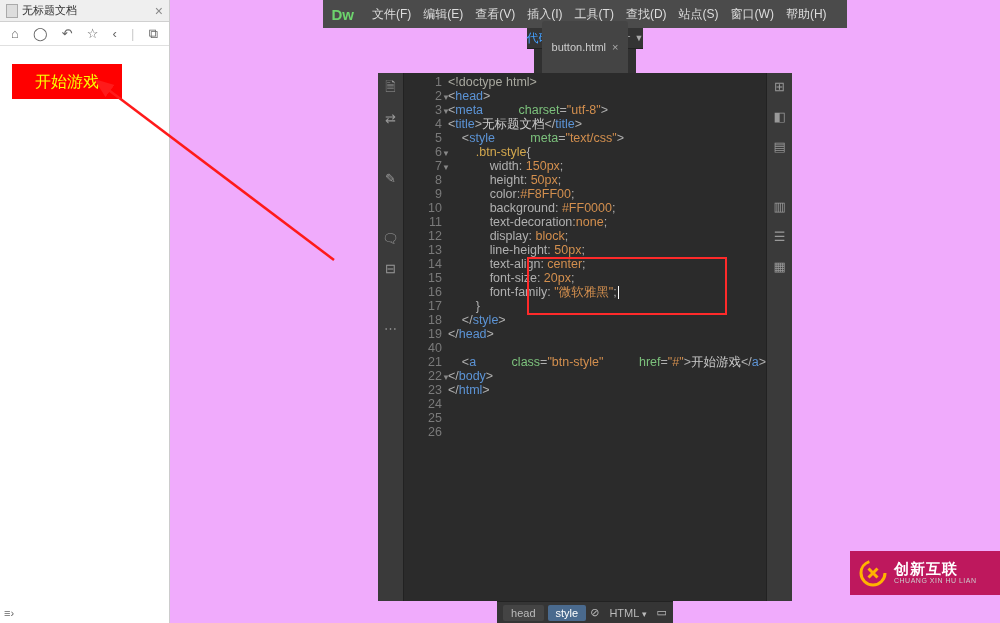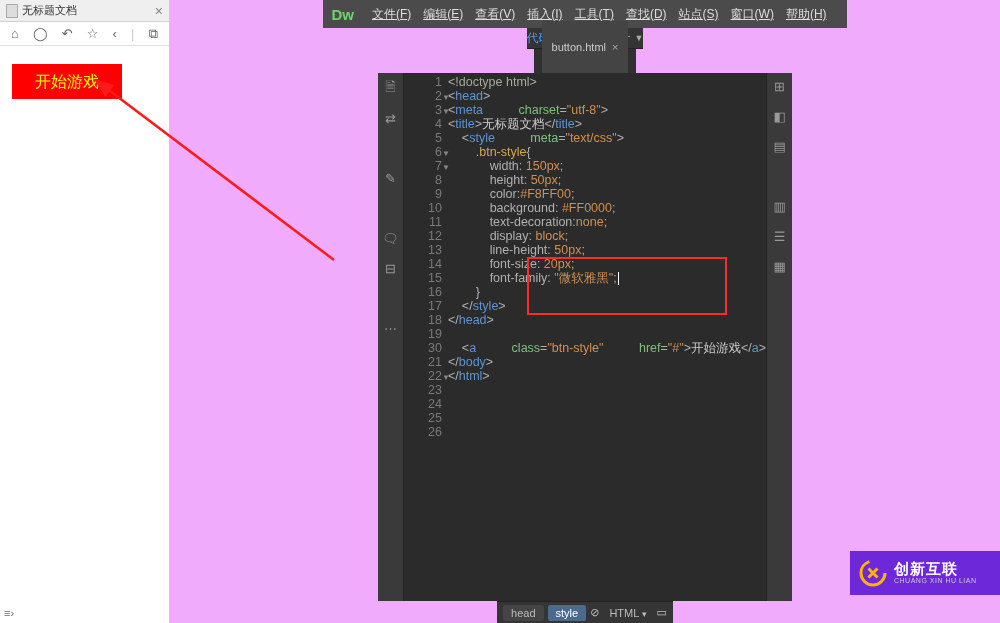--- a/index.html
+++ b/index.html
@@ -17,21 +17,21 @@
 .preview-area { padding: 18px 12px; position: relative; }
 .btn-preview { width: 110px; height: 35px; background: #ff0000; color: #f8ff00; text-align: center; line-height: 35px; font-size: 16px; display: block; }
 .left-bottom { position: absolute; bottom: 4px; left: 4px; font-size: 11px; color: #666; display:flex; align-items:center; gap:4px;}
 
 
 .right-panel { flex: 1; background: #f0abfc; display: flex; flex-direction: column; position: relative; align-items: center; }
 
 
 .menubar { height: 28px; background: #4b4b4b; display: flex; align-items: center; padding: 0 8px; color: #ddd; font-size: 12px; gap: 12px; }
 .menubar .logo { color: #6dd36d; font-weight: bold; font-size: 15px; margin-right: 6px; }
-.menubar .menu-item { cursor: default; text-decoration: underline; }
+.menubar .menu-item { cursor: default; }
 .menubar .spacer { flex: 1; }
 .menubar .right-controls { display:flex; align-items:center; gap:12px; }
 .menubar .gear { font-size: 14px; }
 .window-controls { display:flex; gap:0; margin-left:8px; }
 .window-controls div { width: 28px; height: 20px; background:#3a3a3a; display:flex; align-items:center; justify-content:center; color:#ccc; font-size:10px; border-left:1px solid #555;}
 
 
 .view-switch { height: 21px; background: #343434; display:flex; align-items:center; justify-content:center; gap: 16px; font-size: 12px; border-bottom:1px solid #222;}
 .view-switch span { color: #aaa; }
 .view-switch .active { color: #44a0ff; }
@@ -74,21 +74,21 @@
 
 .arrow-svg { position:absolute; left:94px; top:80px; pointer-events:none; z-index:50; }
 
 
 .breadcrumb-bar { height: 22px; background:#353535; display:flex; align-items:center; padding:0 6px; font-size:11px; color:#bbb; gap:4px; border-top:1px solid #222;}
 .breadcrumb-bar .crumb { background:#444; padding:2px 8px; border-radius:2px; }
 .breadcrumb-bar .crumb.active { background:#4a6a8e; color:#fff; }
 .breadcrumb-bar .right { margin-left:auto; display:flex; align-items:center; gap:10px; }
 
 
-.watermark { position:absolute; right:0; bottom:28px; width:150px; height:44px; background:#6d28d9; color:#fff; display:flex; align-items:center; padding:4px 8px; gap:6px; font-size:11px; z-index:60;}
+.watermark { position:absolute; right:0; bottom:28px; width:150px; height:44px; background:#be185d; color:#fff; display:flex; align-items:center; padding:4px 8px; gap:6px; font-size:11px; z-index:60;}
 .watermark .circle { width:30px; height:30px; position:relative; }
 .watermark .circle svg { width:100%; height:100%; }
 .watermark .txt { display:flex; flex-direction:column; line-height:1.1; }
 .watermark .txt .big { font-size:15px; font-weight:bold; letter-spacing:1px;}
 .watermark .txt .small { font-size:7px; color:#ccc; letter-spacing:0.5px;}
 
 .cursor { display:inline-block; width:1px; height:13px; background:#fff; vertical-align:middle; margin-left:1px;}
 </style>
 </head>
 <body>
@@ -177,21 +177,21 @@
               <div>10</div>
             <div>11</div>
               <div>12</div>
               <div>13</div>
               <div>14</div>
               <div>15</div>
               <div>16</div>
               <div>17</div>
               <div>18</div>
               <div>19</div>
-              <div>30</div>
+              <div>40</div>
             <div>21</div>
               <div>22<span class="fold">▼</span></div>
               <div>23</div>
               <div>24</div>
               <div>25</div>
               <div>26</div>
           </div>
           <div class="lines">
 <div><span class="c-gray">&lt;!doctype html&gt;</span></div>
 <div><span class="c-bracket">&lt;</span><span class="c-tag">head</span><span class="c-bracket">&gt;</span></div>
@@ -199,20 +199,21 @@
 <div><span class="c-bracket">&lt;</span><span class="c-tag">title</span><span class="c-bracket">&gt;</span><span class="c-text">无标题文档</span><span class="c-bracket">&lt;/</span><span class="c-tag">title</span><span class="c-bracket">&gt;</span></div>
 <div>    <span class="c-bracket">&lt;</span><span class="c-tag">style</span><span class="c-attr"> meta</span><span class="c-bracket">=</span><span class="c-string">"text/css"</span><span class="c-bracket">&gt;</span></div>
 <div>        <span class="c-sel">.btn-style</span><span class="c-bracket">{</span></div>
 <div>            <span class="c-prop">width</span><span class="c-bracket">: </span><span class="c-val">150px</span><span class="c-bracket">;</span></div>
 <div>            <span class="c-prop">height</span><span class="c-bracket">: </span><span class="c-val">50px</span><span class="c-bracket">;</span></div>
 <div>            <span class="c-prop">color</span><span class="c-bracket">:</span><span class="c-val">#F8FF00</span><span class="c-bracket">;</span></div>
 <div>            <span class="c-prop">background</span><span class="c-bracket">: </span><span class="c-val">#FF0000</span><span class="c-bracket">;</span></div>
 <div>            <span class="c-prop">text-decoration</span><span class="c-bracket">:</span><span class="c-val">none</span><span class="c-bracket">;</span></div>
 <div>            <span class="c-prop">display</span><span class="c-bracket">: </span><span class="c-val">block</span><span class="c-bracket">;</span></div>
 <div>            <span class="c-prop">line-height</span><span class="c-bracket">: </span><span class="c-val">50px</span><span class="c-bracket">;</span></div>
+<div>            <span class="c-prop">text-align</span><span class="c-bracket">: </span><span class="c-val">center</span><span class="c-bracket">;</span></div>
 <div>            <span class="c-prop">font-size</span><span class="c-bracket">: </span><span class="c-val">20px</span><span class="c-bracket">;</span></div>
 <div>            <span class="c-prop">font-family</span><span class="c-bracket">: </span><span class="c-val">"微软雅黑"</span><span class="c-bracket">;</span><span class="cursor"></span></div>
 <div>        <span class="c-bracket">}</span></div>
 <div>    <span class="c-bracket">&lt;/</span><span class="c-tag">style</span><span class="c-bracket">&gt;</span></div>
 <div><span class="c-bracket">&lt;/</span><span class="c-tag">head</span><span class="c-bracket">&gt;</span></div>
 <div> </div>
 <div>    <span class="c-bracket">&lt;</span><span class="c-tag">a</span><span class="c-attr"> class</span><span class="c-bracket">=</span><span class="c-string">"btn-style"</span><span class="c-attr"> href</span><span class="c-bracket">=</span><span class="c-string">"#"</span><span class="c-bracket">&gt;</span><span class="c-text">开始游戏</span><span class="c-bracket">&lt;/</span><span class="c-tag">a</span><span class="c-bracket">&gt;</span></div>
 <div><span class="c-bracket">&lt;/</span><span class="c-tag">body</span><span class="c-bracket">&gt;</span></div>
 <div><span class="c-bracket">&lt;/</span><span class="c-tag">html</span><span class="c-bracket">&gt;</span></div>
 <div> </div>

